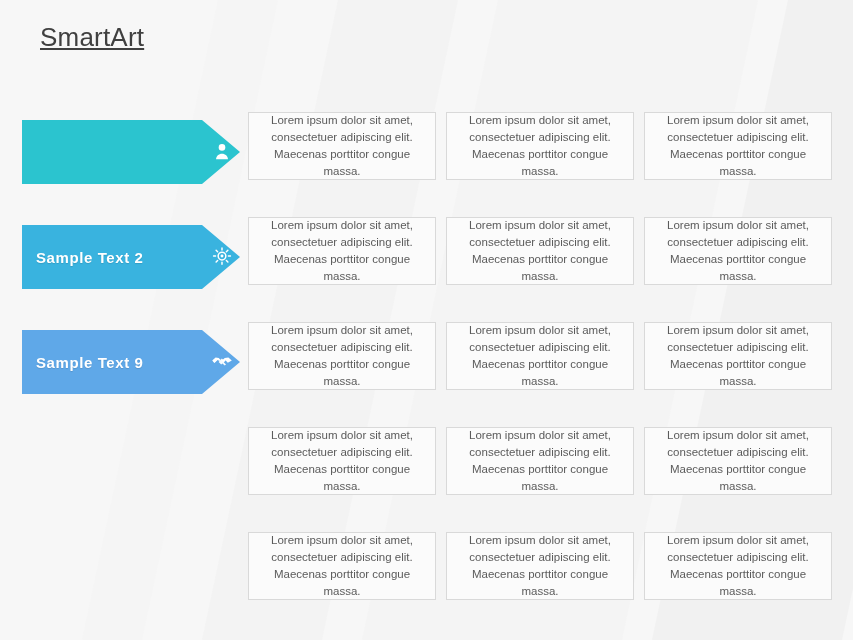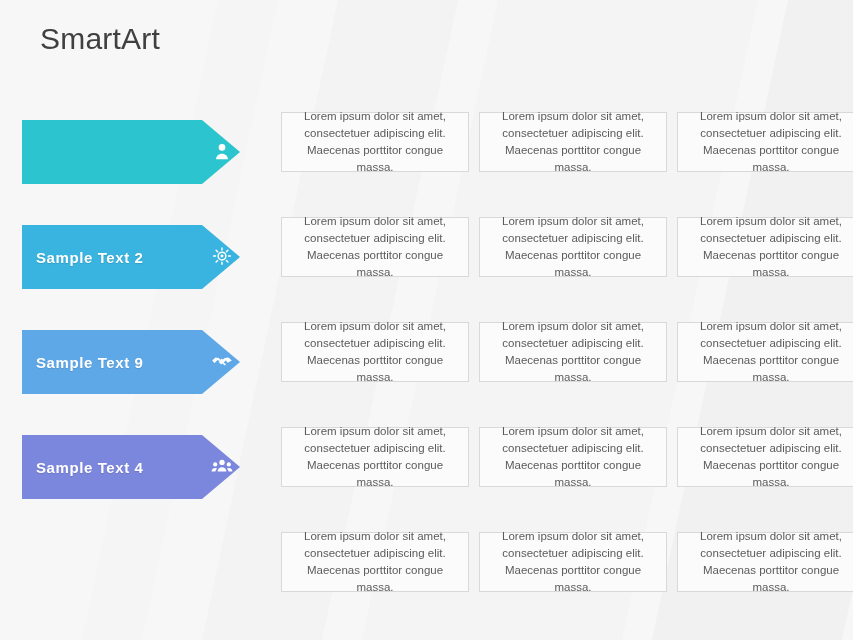--- a/index.html
+++ b/index.html
@@ -12,22 +12,23 @@
   }
   
   .bg-band{position:absolute;top:0;height:640px;background:#f1f1f1;opacity:.75;pointer-events:none;}
   .bg-band.b1{left:270px;width:120px;transform:skewX(-12deg);}
   .bg-band.b2{left:430px;width:260px;transform:skewX(-12deg);background:#f3f3f3;}
   .bg-band.b3{left:720px;width:190px;transform:skewX(-12deg);background:#efefef;}
   .bg-band.b4{left:150px;width:60px;transform:skewX(-12deg);background:#f4f4f4;}
 
   .title{
     position:absolute;left:40px;top:22px;
-    font-size:30px;color:#404040;letter-spacing:.2px;
+    font-size:26px;color:#404040;letter-spacing:.2px;
     font-family:"Liberation Sans", sans-serif;
+    text-decoration:underline;
   }
 
   .rows{position:absolute;left:0;top:112px;width:853px;}
   .row{position:relative;height:80px;margin-bottom:25px;}
 
   
   .arrow{
     position:absolute;left:22px;top:0;height:80px;width:218px;
   }
   .arrow svg{display:block;}
@@ -42,25 +43,25 @@
   .arrow-icon{
     position:absolute;left:183px;top:0;height:80px;width:34px;
     display:flex;align-items:center;justify-content:center;
     color:#ffffff;
   }
   .arrow-icon svg{display:block;}
 
   
   .boxes{position:absolute;left:248px;top:0;width:600px;height:80px;}
   .box{
-    position:absolute;top:0;height:60px;width:188px;
+    position:absolute;top:0;height:68px;width:188px;
     border:1px solid #d9d9d9;
     background:#fbfbfb;
     box-sizing:border-box;
-    display:flex;align-items:center;justify-content:center;margin-left:33px;
+    display:flex;align-items:center;justify-content:center;
   }
   .box.c0{left:0;}
   .box.c1{left:198px;}
   .box.c2{left:396px;}
   .box p{
     margin:0;padding:0 12px;
     font-size:11.5px;line-height:17px;color:#5b5b5b;
     text-align:center;
     text-align-last:center;
     font-family:"Liberation Sans", sans-serif;
@@ -148,36 +149,20 @@
         </div>
         <div class="box c1">
           <p>Lorem ipsum dolor sit amet, consectetuer adipiscing elit. Maecenas porttitor congue massa.</p>
         </div>
         <div class="box c2">
           <p>Lorem ipsum dolor sit amet, consectetuer adipiscing elit. Maecenas porttitor congue massa.</p>
         </div>
       </div>
     </div>
     <div class="row">
-      <div class="arrow">
-        <svg width="218" height="80" viewBox="0 0 218 80">
-          <path d="M0,8 L180,8 L218,40 L180,72 L0,72 Z" fill="#7b86dd"></path>
-        </svg>
-        <div class="arrow-label">Sample Text 4</div>
-        <div class="arrow-icon">
-          <svg width="24" height="24" viewBox="0 0 24 24" fill="currentColor">
-            <circle cx="12" cy="7.4" r="2.7"></circle>
-            <path d="M7.6 16.6c0-2.5 2-4.3 4.4-4.3s4.4 1.8 4.4 4.3z"></path>
-            <circle cx="5.2" cy="9.4" r="2.1"></circle>
-            <path d="M1.6 16.6c0-2 1.6-3.5 3.6-3.5 .7 0 1.3.2 1.9.5-1 .8-1.6 1.9-1.8 3z"></path>
-            <circle cx="18.8" cy="9.4" r="2.1"></circle>
-            <path d="M22.4 16.6c0-2-1.6-3.5-3.6-3.5-.7 0-1.3.2-1.9.5 1 .8 1.6 1.9 1.8 3z"></path>
-          </svg>
-        </div>
-      </div>
       <div class="boxes">
         <div class="box c0">
           <p>Lorem ipsum dolor sit amet, consectetuer adipiscing elit. Maecenas porttitor congue massa.</p>
         </div>
         <div class="box c1">
           <p>Lorem ipsum dolor sit amet, consectetuer adipiscing elit. Maecenas porttitor congue massa.</p>
         </div>
         <div class="box c2">
           <p>Lorem ipsum dolor sit amet, consectetuer adipiscing elit. Maecenas porttitor congue massa.</p>
         </div>

